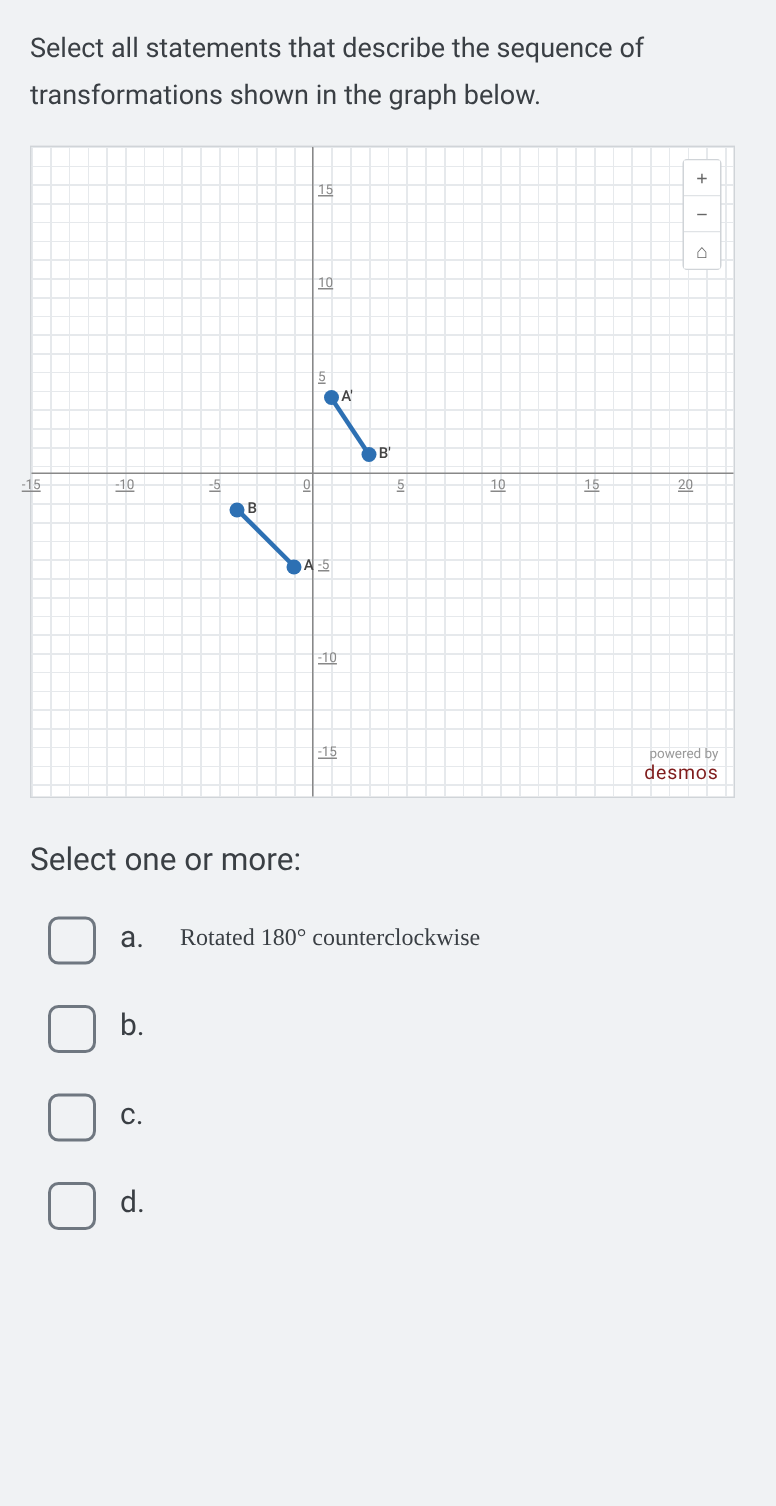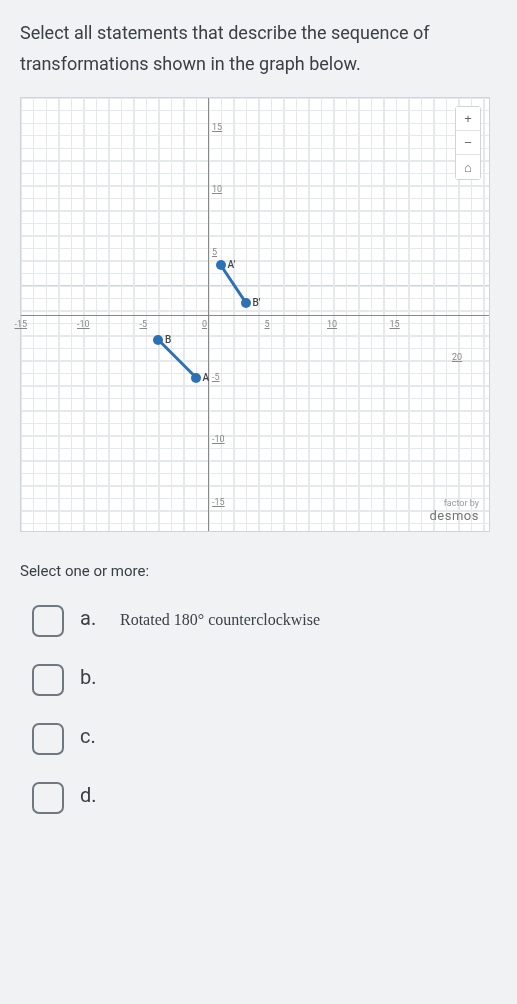--- a/index.html
+++ b/index.html
@@ -77,21 +77,21 @@
     position: absolute;
     right: 10px;
     bottom: 8px;
     font-size: 9px;
     color: #999;
     text-align: right;
     line-height: 1.1;
   }
   .brand .d {
     font-size: 13px;
-    color: #737373;
+    color: #7f1d1d;
     letter-spacing: 0.5px;
   }
   .toolbar {
     position: absolute;
     top: 8px;
     right: 8px;
     width: 26px;
     border: 1px solid #d0d4d8;
     background: #fff;
     border-radius: 3px;
@@ -105,21 +105,21 @@
     border-bottom: 1px solid #e0e3e6;
     font-size: 13px;
     color: #666;
     cursor: pointer;
     display: flex;
     align-items: center;
     justify-content: center;
   }
   .toolbar button:last-child { border-bottom: none; }
   .prompt {
-    font-size: 15px;
+    font-size: 21px;
     color: #3a3f44;
     margin-bottom: 24px;
   }
   .options {
     display: flex;
     flex-direction: column;
     gap: 26px;
     padding-left: 12px;
   }
   .option {
@@ -161,21 +161,21 @@
   <div class="axis-x"></div>
   <div class="axis-y"></div>
   <div id="ticks">
       <div class="tick" style="left: -6.5px; top: 221px;">-15</div>
       <div class="tick" style="left: 56px; top: 221px;">-10</div>
       <div class="tick" style="left: 118.5px; top: 221px;">-5</div>
       <div class="tick" style="left: 181px; top: 221px;">0</div>
       <div class="tick" style="left: 243.5px; top: 221px;">5</div>
       <div class="tick" style="left: 306px; top: 221px;">10</div>
       <div class="tick" style="left: 368.5px; top: 221px;">15</div>
-      <div class="tick" style="left: 431px; top: 221px; margin-top: 33px;">20</div>
+      <div class="tick" style="left: 431px; top: 221px;">20</div>
       <div class="tick" style="left: 191px; top: 398.5px;">-15</div>
       <div class="tick" style="left: 191px; top: 336px;">-10</div>
       <div class="tick" style="left: 191px; top: 273.5px;">-5</div>
       <div class="tick" style="left: 191px; top: 148.5px;">5</div>
       <div class="tick" style="left: 191px; top: 86px;">10</div>
       <div class="tick" style="left: 191px; top: 23.5px;">15</div>
     </div>
   <div id="plot">
       <div class="segment" style="left: 174.5px; top: 278px; width: 53.033px; height: 3px; transform: rotate(-135deg);"></div>
       <div class="point" style="left: 174.5px; top: 279.5px;"></div>
@@ -187,21 +187,21 @@
       <div class="plabel" style="left: 206.5px; top: 161px;">A'</div>
       <div class="point" style="left: 224.5px; top: 204.5px;"></div>
       <div class="plabel" style="left: 231.5px; top: 198.5px;">B'</div>
     </div>
   <div class="toolbar">
     <button>+</button>
     <button>−</button>
     <button>⌂</button>
   </div>
   <div class="brand">
-    <div>factor by</div>
+    <div>powered by</div>
     <div class="d">desmos</div>
   </div>
 </div>
 
 <div class="prompt">Select one or more:</div>
 
 <div class="options">
   <div class="option">
     <button class="checkbox"></button>
     <span class="opt-letter">a.</span>

